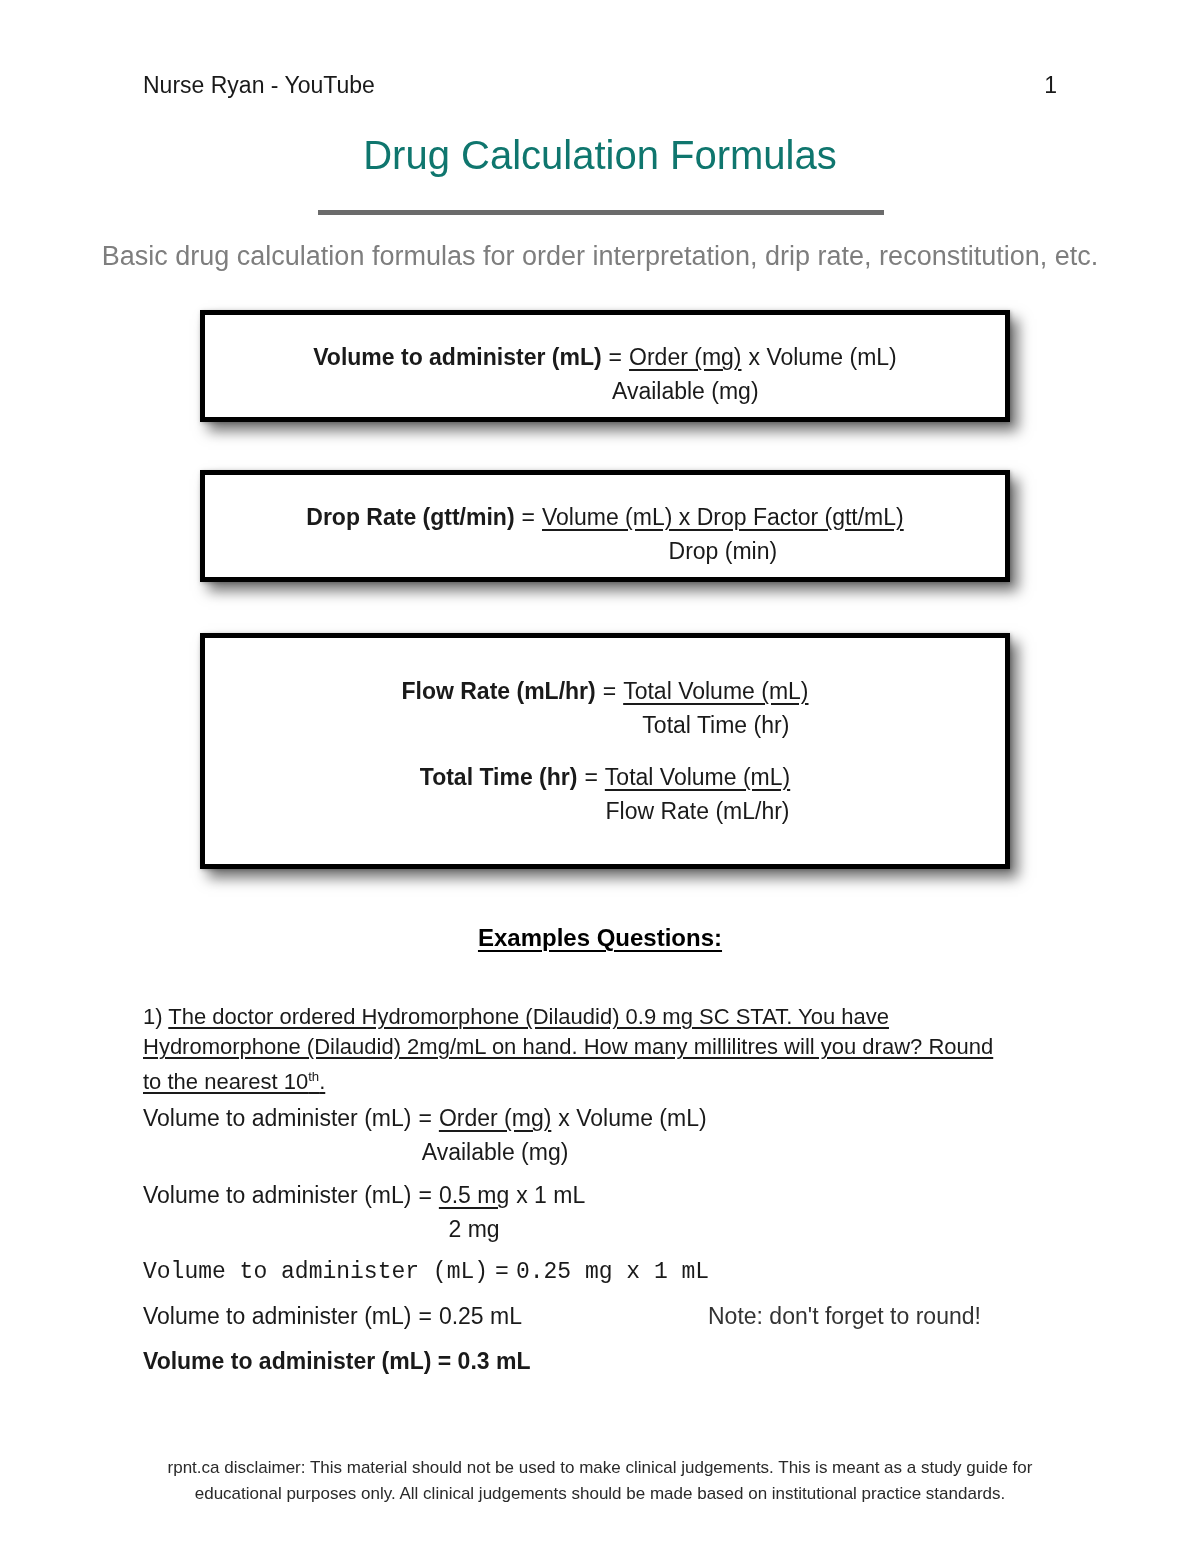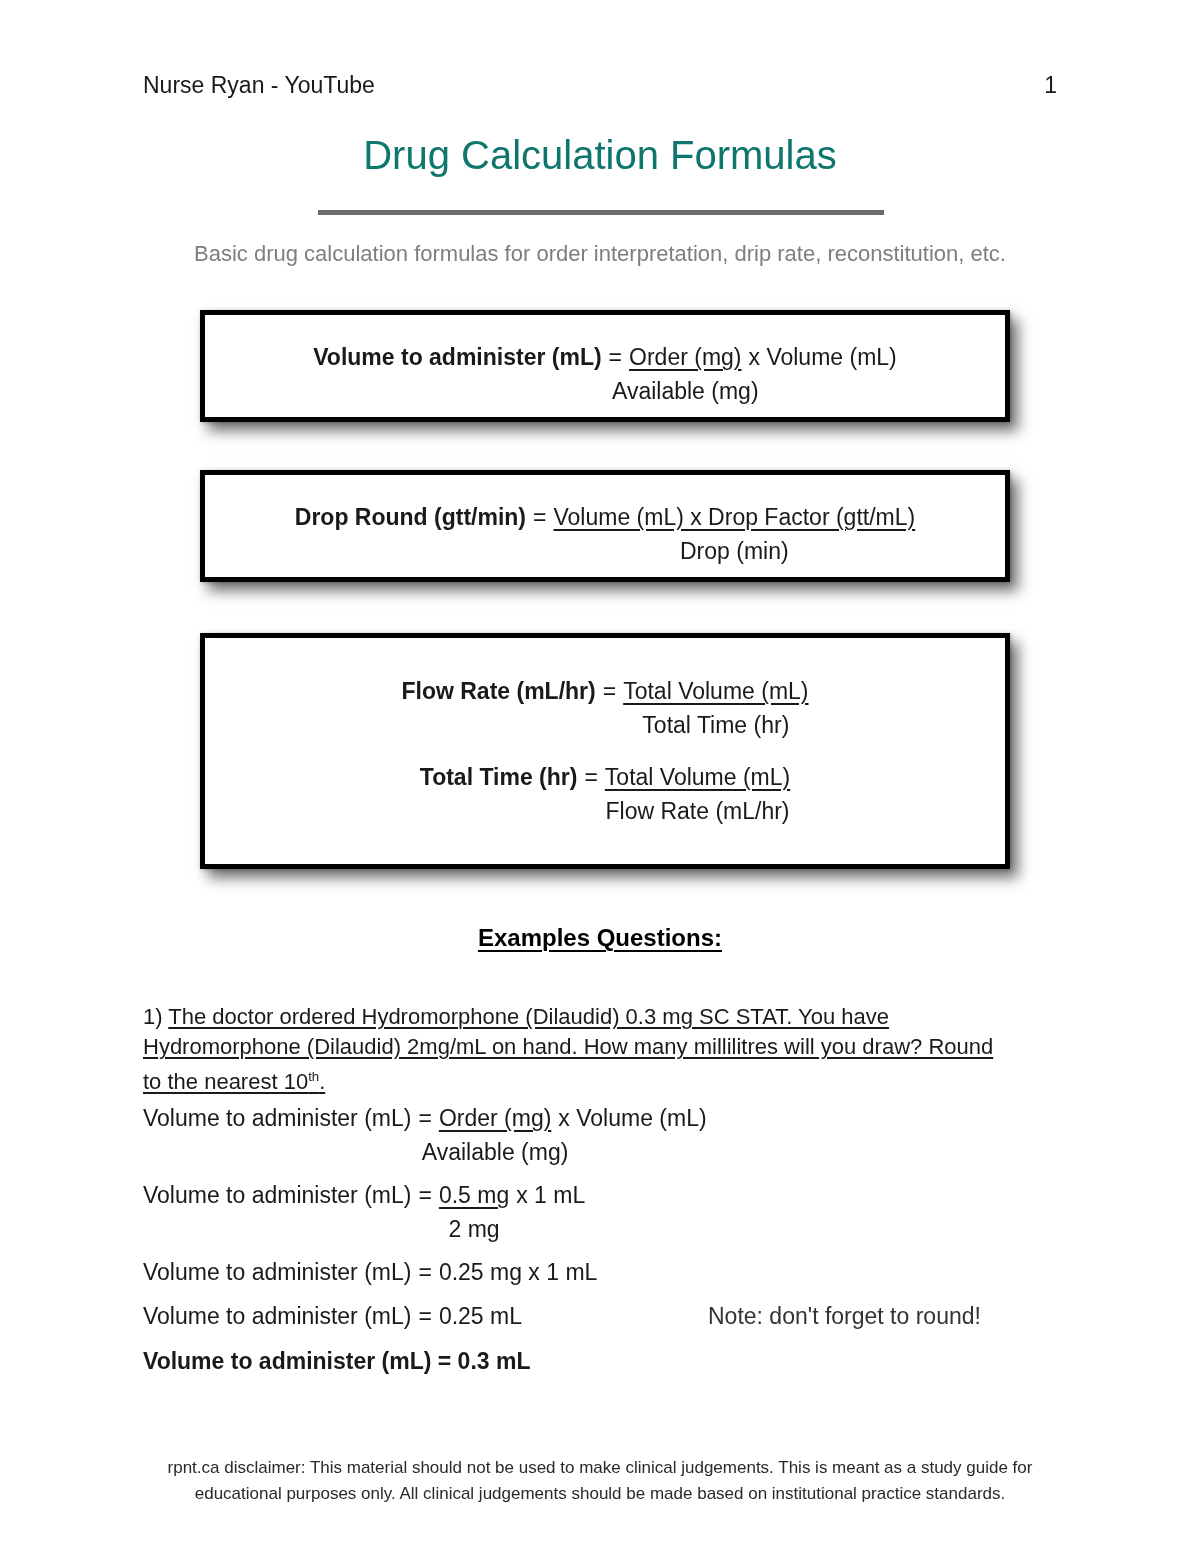--- a/index.html
+++ b/index.html
@@ -35,21 +35,21 @@
     color: #0f766e;
   }
   .title-divider {
     top: 210px; left: 318px;
     width: 566px; height: 5px;
     background: #6b6b6b;
   }
   .doc-subtitle {
     top: 241px; left: 0; width: 100%;
     text-align: center;
-    font-size: 22px;
+    font-size: 27px;
     color: #7e7e7e;
   }
 
   
   .fbox {
     left: 200px; width: 810px;
     box-sizing: border-box;
     border: 5px solid #000;
     background: #fff;
     box-shadow: 8px 9px 13px rgba(0,0,0,0.55), 1px 1px 4px rgba(0,0,0,0.25);
@@ -107,21 +107,21 @@
   sup { font-size: 60%; vertical-align: super; }
 
   .step {
     left: 143px;
     font-size: 23px;
     line-height: 28px;
     white-space: nowrap;
   }
   .step1 { top: 1104px; }
   .step2 { top: 1181px; }
-  .step3 { top: 1258px; }
+  .step3 { top: 1258px; font-family: Liberation Mono, monospace; }
   .step4 { top: 1302px; }
   .step5 { top: 1347px; font-weight: bold; }
   .side-note {
     position: absolute;
     left: 565px;
     top: 0;
     color: #333333;
   }
 
   
@@ -144,37 +144,37 @@
 <div class="abs doc-subtitle">Basic drug calculation formulas for order interpretation, drip rate, reconstitution, etc.</div>
 
 <div class="abs fbox fbox1">
   <div class="formula has-frac">
     <span class="b">Volume to administer (mL)</span><span class="eq">=</span><span class="frac"><span class="num">Order (mg)</span><span class="den">Available (mg)</span></span><span class="mult">x Volume (mL)</span>
   </div>
 </div>
 
 <div class="abs fbox fbox2">
   <div class="formula has-frac">
-    <span class="b">Drop Round (gtt/min)</span><span class="eq">=</span><span class="frac"><span class="num">Volume (mL) x Drop Factor (gtt/mL)</span><span class="den">Drop (min)</span></span>
+    <span class="b">Drop Rate (gtt/min)</span><span class="eq">=</span><span class="frac"><span class="num">Volume (mL) x Drop Factor (gtt/mL)</span><span class="den">Drop (min)</span></span>
   </div>
 </div>
 
 <div class="abs fbox fbox3">
   <div class="formula has-frac">
     <span class="b">Flow Rate (mL/hr)</span><span class="eq">=</span><span class="frac"><span class="num">Total Volume (mL)</span><span class="den">Total Time (hr)</span></span>
   </div>
   <div class="formula has-frac">
     <span class="b">Total Time (hr)</span><span class="eq">=</span><span class="frac"><span class="num">Total Volume (mL)</span><span class="den">Flow Rate (mL/hr)</span></span>
   </div>
 </div>
 
 <div class="abs examples-heading">Examples Questions:</div>
 
 <div class="abs question">
-  <div class="qline"><span>1) </span><span class="u">The doctor ordered Hydromorphone (Dilaudid) 0.3 mg SC STAT. You have</span></div>
+  <div class="qline"><span>1) </span><span class="u">The doctor ordered Hydromorphone (Dilaudid) 0.9 mg SC STAT. You have</span></div>
   <div class="qline"><span class="u">Hydromorphone (Dilaudid) 2mg/mL on hand. How many millilitres will you draw? Round</span></div>
   <div class="qline"><span class="u"><span>to the nearest 10</span><sup>th</sup><span>.</span></span></div>
 </div>
 
 <div class="abs step step1">
   <span>Volume to administer (mL)</span><span class="eq">=</span><span class="frac"><span class="num">Order (mg)</span><span class="den">Available (mg)</span></span><span class="mult">x Volume (mL)</span>
 </div>
 
 <div class="abs step step2">
   <span>Volume to administer (mL)</span><span class="eq">=</span><span class="frac"><span class="num">0.5 mg</span><span class="den">2 mg</span></span><span class="mult">x 1 mL</span>

